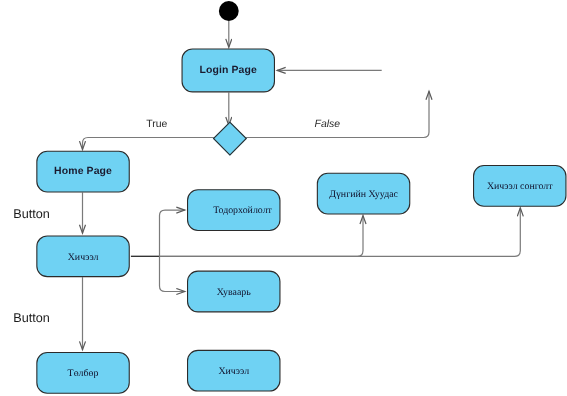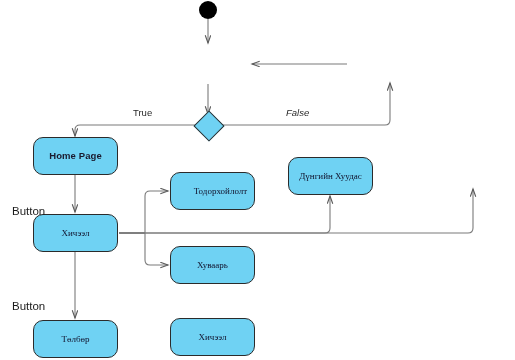--- a/index.html
+++ b/index.html
@@ -73,21 +73,20 @@
     font-size: 9.5px;
     color: #2a2a2a;
     white-space: nowrap;
   }
   .big-label {
     position: absolute;
     font-family: "Liberation Sans", sans-serif;
     font-size: 11.5px;
     color: #1c1c1c;
     white-space: nowrap;
-    margin-top: 16px;
   }
 </style>
 </head>
 <body>
 
 <div id="canvas">
 
   <svg id="edge-layer" viewBox="0 0 515 360" xmlns="http://www.w3.org/2000/svg">
     <defs>
       <marker id="arrowhead" markerWidth="9" markerHeight="9" refX="7.5" refY="3" orient="auto" markerUnits="strokeWidth">
@@ -115,20 +114,23 @@
 
     <path d="M145,233 L325,233 Q330,233 330,228 L330,196" fill="none" stroke="#7a7a7a" stroke-width="1.1" marker-end="url(#arrowhead)"></path>
 
     <path d="M145,233 L468,233 Q473,233 473,228 L473,189" fill="none" stroke="#7a7a7a" stroke-width="1.1" marker-end="url(#arrowhead)"></path>
 
     <path d="M75,252 L75,318" fill="none" stroke="#7a7a7a" stroke-width="1.1" marker-end="url(#arrowhead)"></path>
   </svg>
 
   <div class="start-node" style="left:199px; top:1px;"></div>
 
+  <div class="node node-latin" style="left:165px; top:44px; width:85px; height:40px;">
+    <span>Login Page</span>
+  </div>
 
 
   <div class="decision-node" style="left:198px; top:115px;"></div>
 
   <div class="node node-latin" style="left:33px; top:137px; width:85px; height:38px;">
     <span>Home Page</span>
   </div>
 
   <div class="node node-cyr" style="left:33px; top:214px; width:85px; height:38px;">
     <span>Хичээл</span>
@@ -139,20 +141,23 @@
   </div>
 
   <div class="node node-cyr" style="left:170px; top:246px; width:85px; height:38px;">
     <span>Хуваарь</span>
   </div>
 
   <div class="node node-cyr" style="left:288px; top:157px; width:85px; height:38px;">
     <span>Дүнгийн Хуудас</span>
   </div>
 
+  <div class="node node-cyr" style="left:430px; top:150px; width:85px; height:38px;">
+    <span>Хичээл сонголт</span>
+  </div>
 
   <div class="node node-cyr" style="left:33px; top:320px; width:85px; height:38px;">
     <span>Төлбөр</span>
   </div>
 
   <div class="node node-cyr" style="left:170px; top:318px; width:85px; height:38px;">
     <span>Хичээл</span>
   </div>
 
   <div class="edge-label" style="left:133px; top:107px;">True</div>

